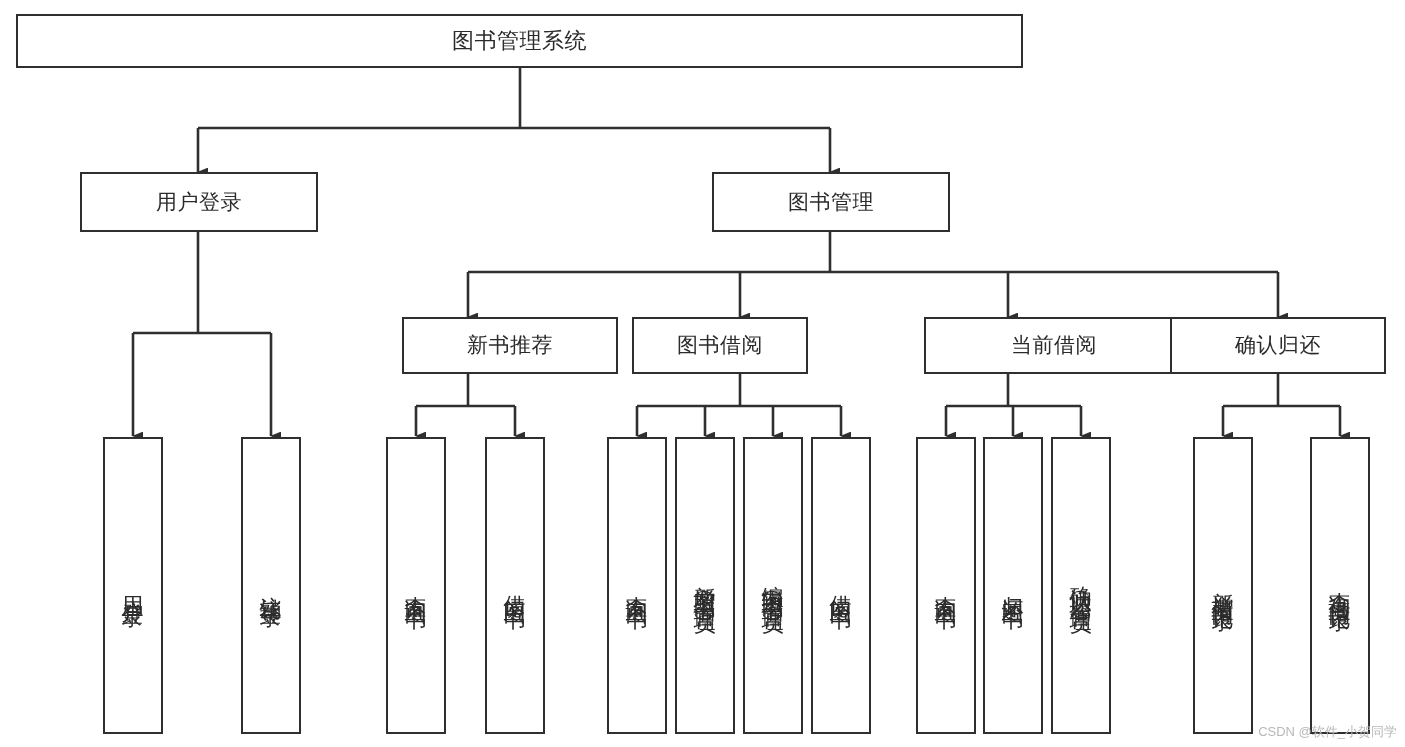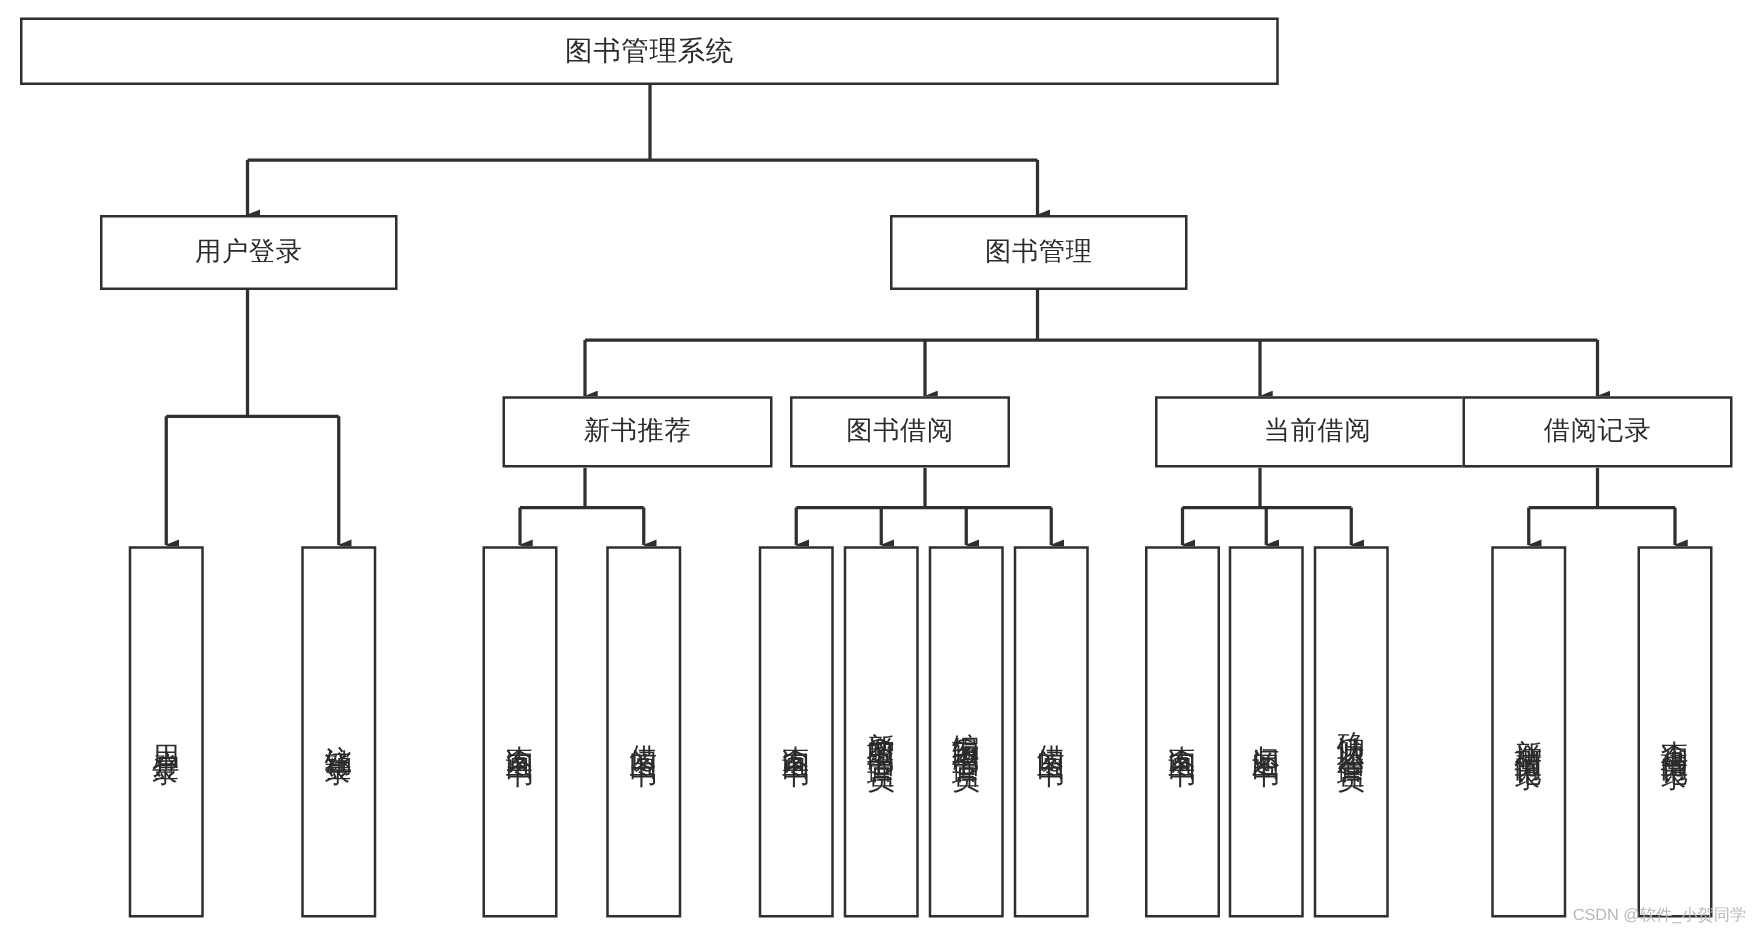--- a/index.html
+++ b/index.html
@@ -146,21 +146,21 @@
   <div class="node h" style="left:360px; top:317px; width:216px; height:57px;margin-left:42px;">
     <span class="node-label">新书推荐</span>
   </div>
   <div class="node h" style="left:632px; top:317px; width:176px; height:57px;">
     <span class="node-label">图书借阅</span>
   </div>
   <div class="node h" style="left:900px; top:317px; width:260px; height:57px;margin-left:24px;">
     <span class="node-label">当前借阅</span>
   </div>
   <div class="node h" style="left:1170px; top:317px; width:216px; height:57px;">
-    <span class="node-label">借阅记录</span>
+    <span class="node-label">确认归还</span>
   </div>
 
   <div class="node v" style="left:103px; top:437px; width:60px; height:297px;">
     <span class="node-label">用户登录</span>
   </div>
   <div class="node v" style="left:241px; top:437px; width:60px; height:297px;">
     <span class="node-label">注销登录</span>
   </div>
 
   <div class="node v" style="left:386px; top:437px; width:60px; height:297px;">

